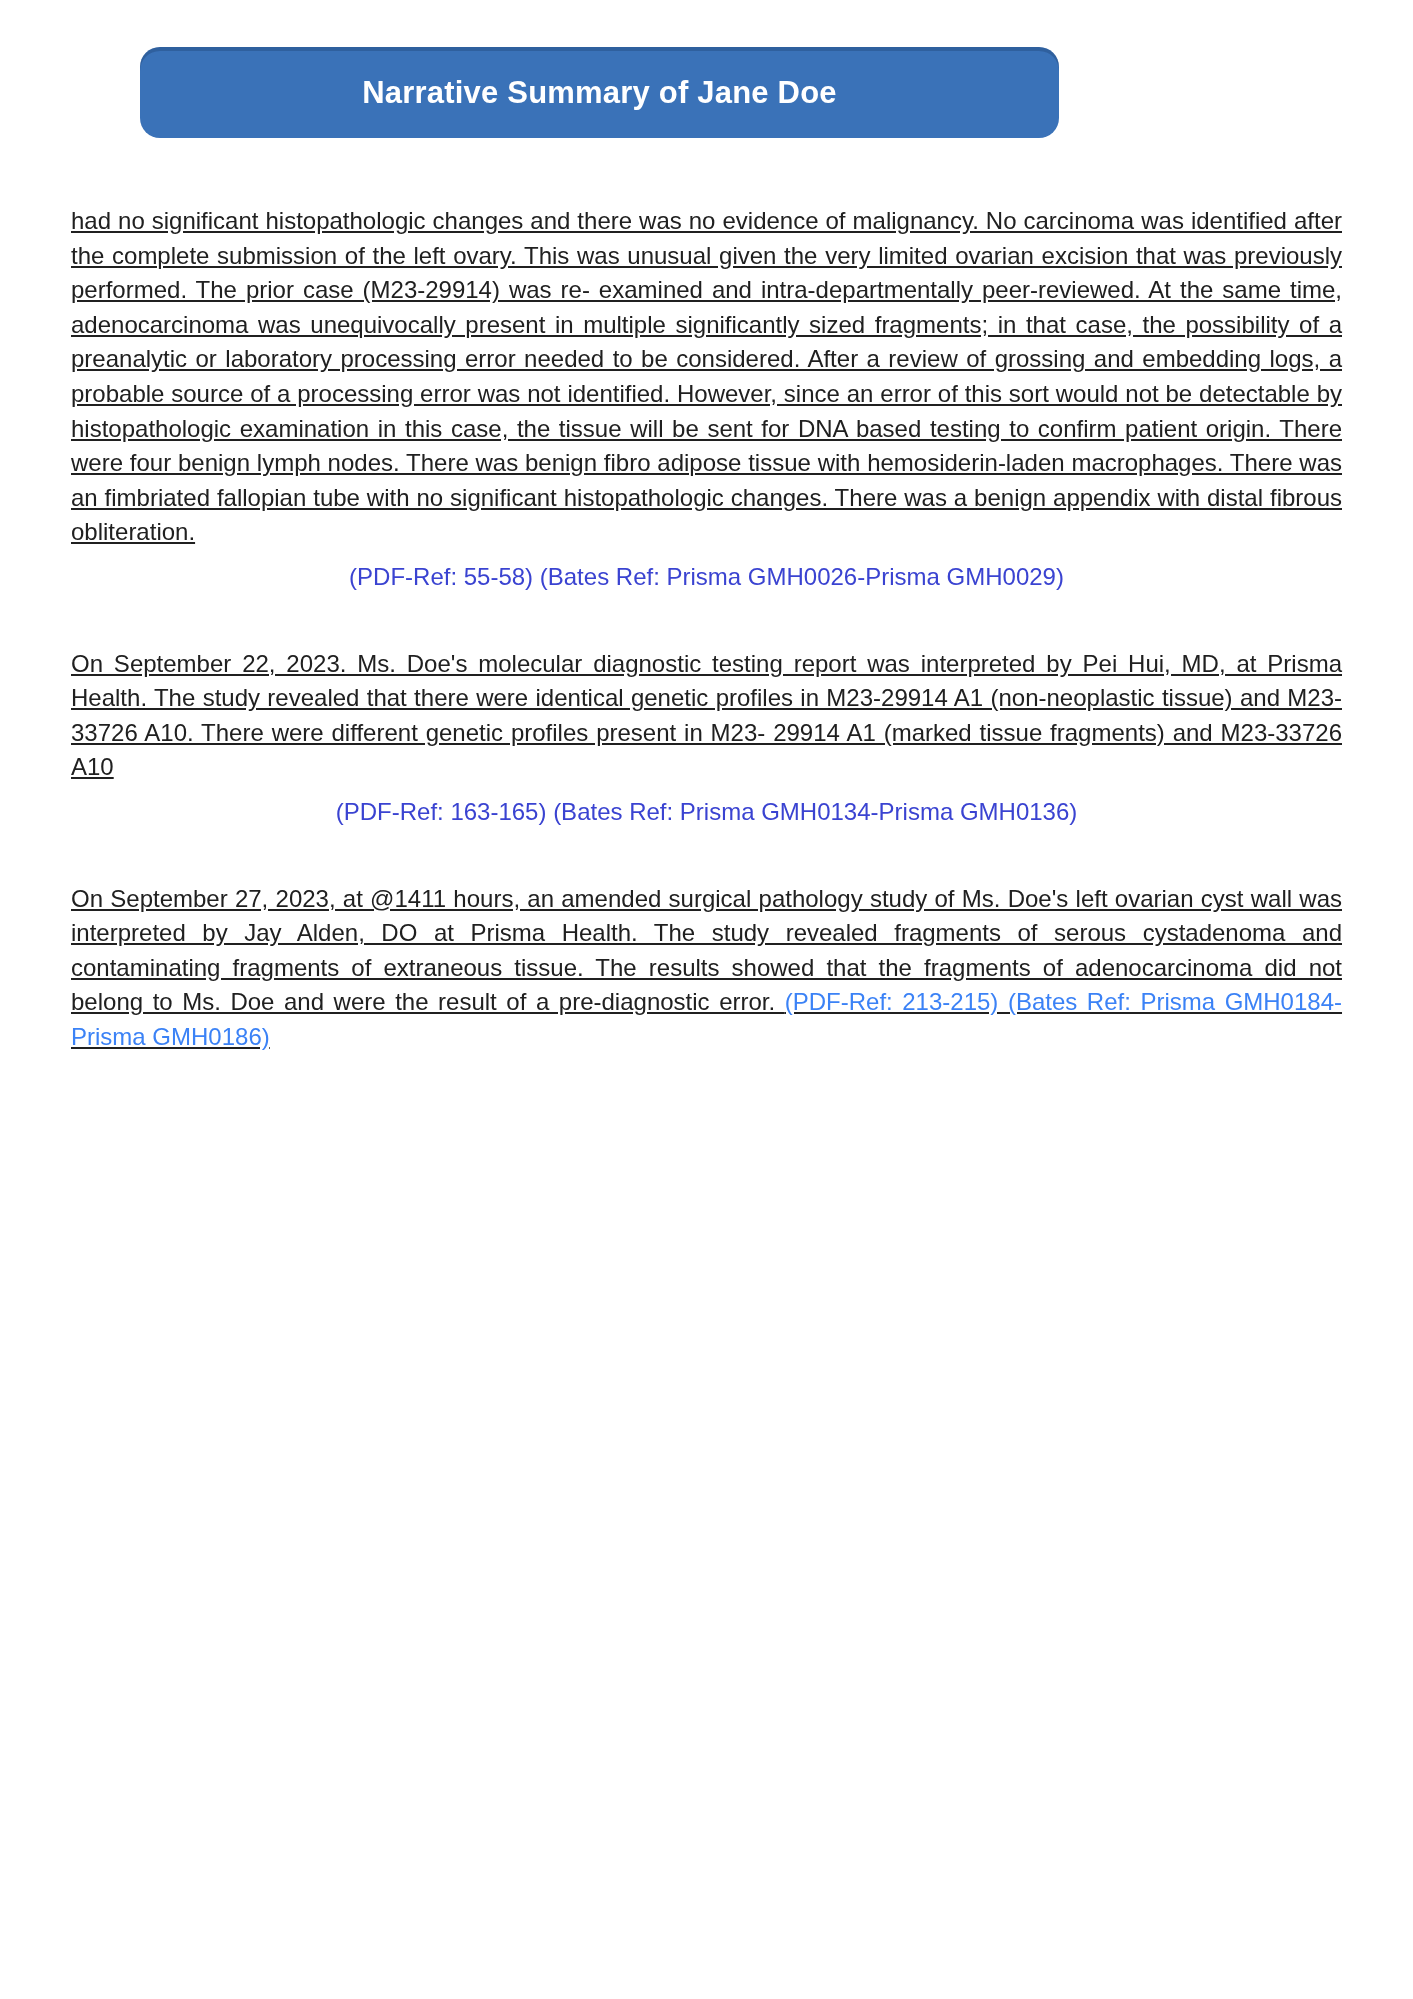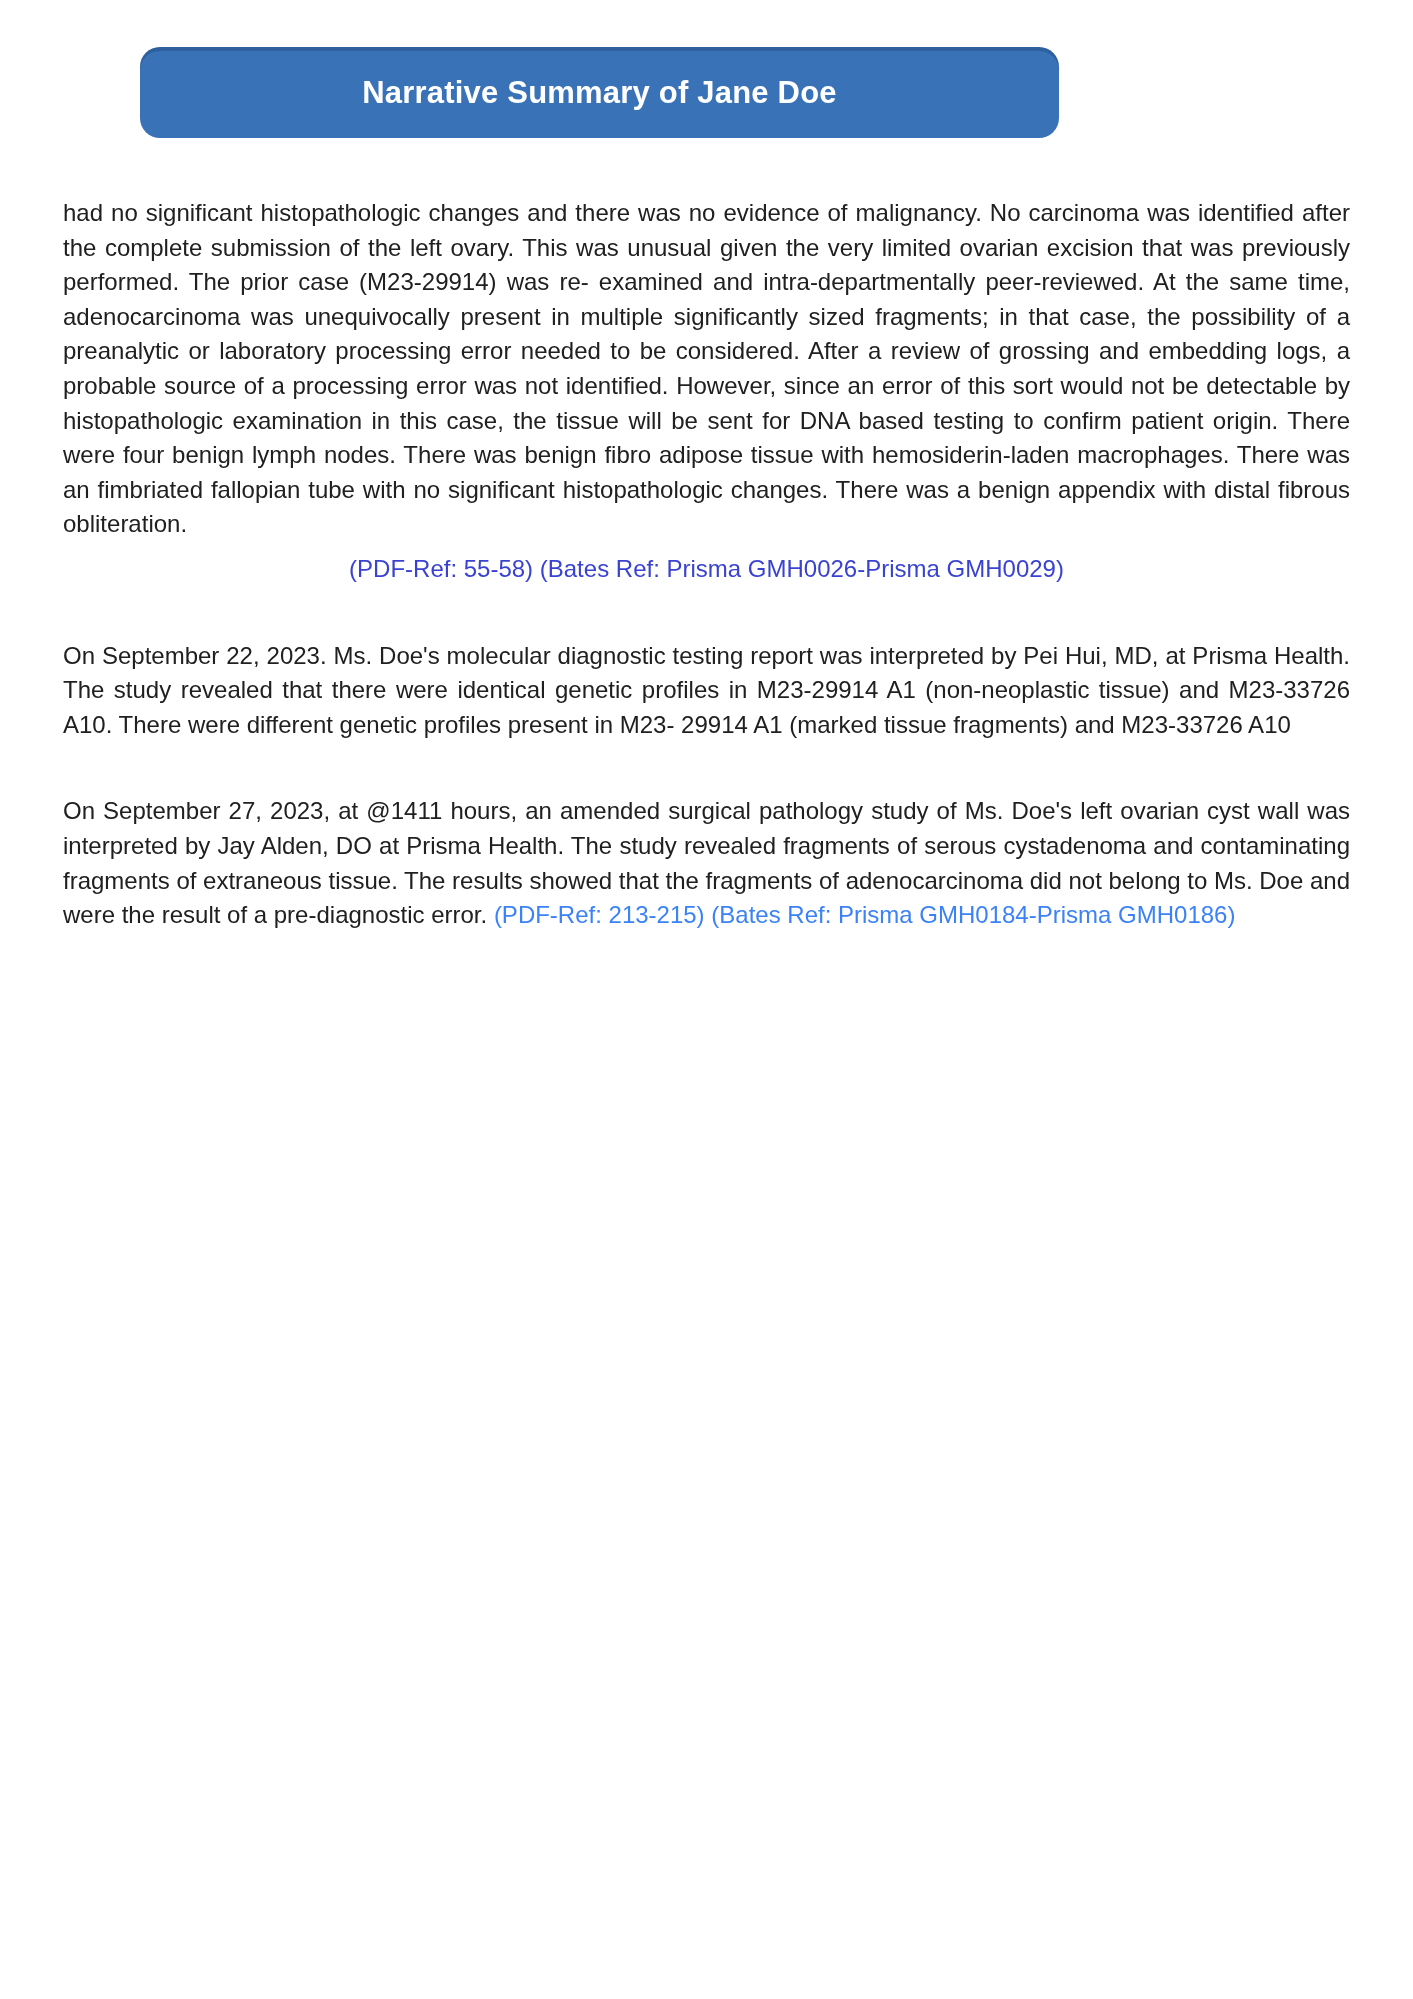--- a/index.html
+++ b/index.html
@@ -37,23 +37,24 @@
   .content {
     position: absolute;
     left: 63px;
     top: 196px;
     width: 1287px;
     color: #202020;
     font-size: 24px;
     line-height: 34.6px;
   }
   .para {
-    margin: 0;
+    margin: 8px;
     text-align: justify;
     color: #202020;
+    text-decoration: underline;
   }
   .ref-line {
     margin: 10px 0 0 0;
     text-align: center;
     color: #3a43d1;
   }
   .para + .para-block,
   .para-gap {
     margin-top: 52px;
   }
@@ -71,18 +72,19 @@
   </div>
 
   <div class="content">
 
     <p class="para">had no significant histopathologic changes and there was no evidence of malignancy. No carcinoma was identified after the complete submission of the left ovary. This was unusual given the very limited ovarian excision that was previously performed. The prior case (M23-29914) was re- examined and intra-departmentally peer-reviewed. At the same time, adenocarcinoma was unequivocally present in multiple significantly sized fragments; in that case, the possibility of a preanalytic or laboratory processing error needed to be considered. After a review of grossing and embedding logs, a probable source of a processing error was not identified. However, since an error of this sort would not be detectable by histopathologic examination in this case, the tissue will be sent for DNA based testing to confirm patient origin. There were four benign lymph nodes. There was benign fibro adipose tissue with hemosiderin-laden macrophages. There was an fimbriated fallopian tube with no significant histopathologic changes. There was a benign appendix with distal fibrous obliteration.</p>
 
     <p class="ref-line">(PDF-Ref: 55-58) (Bates Ref: Prisma GMH0026-Prisma GMH0029)</p>
 
     <p class="para para-gap">On September 22, 2023. Ms. Doe's molecular diagnostic testing report was interpreted by Pei Hui, MD, at Prisma Health. The study revealed that there were identical genetic profiles in M23-29914 A1 (non-neoplastic tissue) and M23-33726 A10. There were different genetic profiles present in M23- 29914 A1 (marked tissue fragments) and M23-33726 A10</p>
 
+    <p class="ref-line">(PDF-Ref: 163-165) (Bates Ref: Prisma GMH0134-Prisma GMH0136)</p>
 
     <p class="para para-gap"><span>On September 27, 2023, at @1411 hours, an amended surgical pathology study of Ms. Doe's left ovarian cyst wall was interpreted by Jay Alden, DO at Prisma Health. The study revealed fragments of serous cystadenoma and contaminating fragments of extraneous tissue. The results showed that the fragments of adenocarcinoma did not belong to Ms. Doe and were the result of a pre-diagnostic error. </span><span class="ref-inline">(PDF-Ref: 213-215) (Bates Ref: Prisma GMH0184-Prisma GMH0186)</span></p>
 
   </div>
 
 </div>
 
 </body></html>

